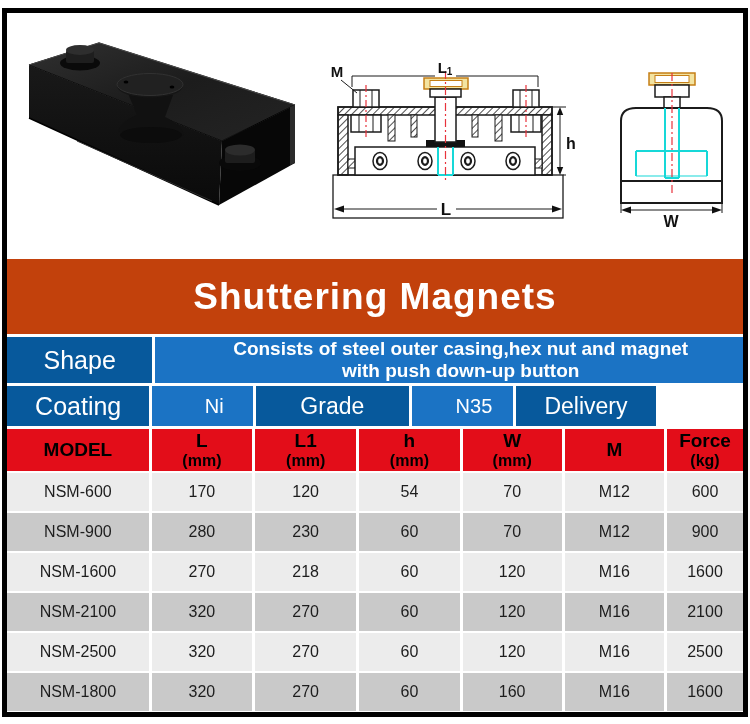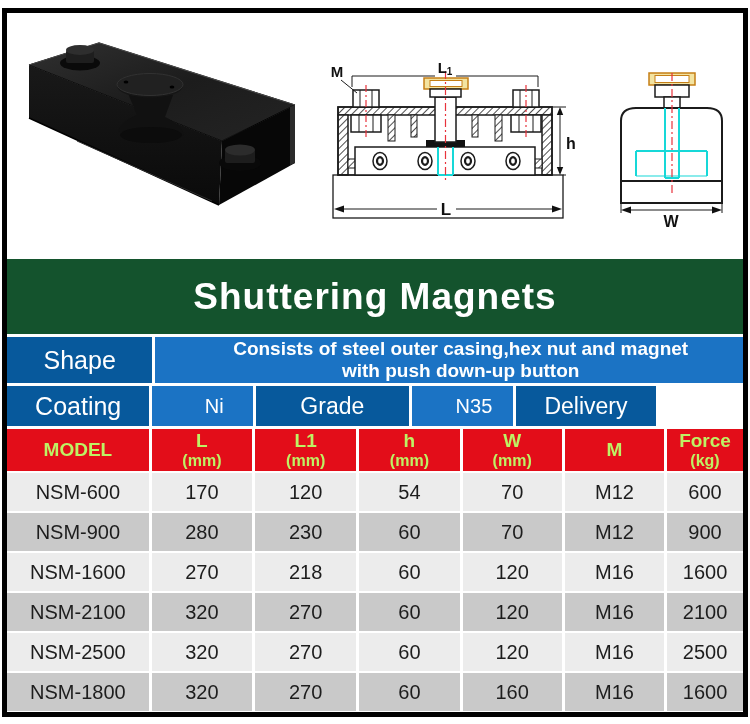--- a/index.html
+++ b/index.html
@@ -9,46 +9,46 @@
     font-family:"Liberation Sans", sans-serif;
   }
   .frame {
     position:absolute; left:2px; top:8px; right:2px; bottom:7px;
     border:5px solid #000; background:#fff; overflow:hidden;
   }
   .hero { height:246px; background:#fff; }
   .hero svg { display:block; }
 
   .banner {
-    height:75px; background:#14532d; display:flex; align-items:center; justify-content:center;
+    height:75px; background:#c2410c; display:flex; align-items:center; justify-content:center;
   }
   .banner-title { color:#fff; font-size:37px; font-weight:bold; letter-spacing:1px; }
 
   .trow { display:grid; gap:3px; margin-top:3px; }
   .shape-row   { grid-template-columns:140fr 566fr; height:46px; }
   .coating-row { grid-template-columns:140fr 99fr 150fr 100fr 137fr 83fr; height:40px; }
   .header-row  { grid-template-columns:140fr 99fr 100fr 99fr 98fr 98fr 75fr; height:42px; }
   .drow        { grid-template-columns:140fr 99fr 100fr 99fr 98fr 98fr 75fr; height:38px; margin-top:2px; }
 
   .cell { display:flex; align-items:center; justify-content:center; color:#fff; }
   .cell-dark  { background:#07599c; }
   .cell-light { background:#1b73c4;padding-left:23px; }
   .lbl-big  { font-size:25px;text-align:center; }
   .lbl-mid  { font-size:23px; }
   .lbl-sm   { font-size:20px; }
   .consists { flex-direction:column; font-size:19px; font-weight:bold; line-height:22px; text-align:center; }
 
   .hcell {
     background:#e30d19; display:flex; flex-direction:column;
-    align-items:center; justify-content:center; color:#bef264; line-height:1.08;
+    align-items:center; justify-content:center; color:#000000; line-height:1.08;
   }
   .h-top { font-size:19px; font-weight:bold; }
   .h-bot { font-size:16px; font-weight:bold; }
 
-  .drow .dcell { display:flex; align-items:center; justify-content:center; color:#1d1d1d; font-size:20px; }
+  .drow .dcell { display:flex; align-items:center; justify-content:center; color:#1d1d1d; font-size:16px; }
   .drow.light .dcell { background:#ececec; }
   .drow.dark  .dcell { background:#c9c9c9; }
 
   text { font-family:"Liberation Sans", sans-serif; }
 </style>
 </head>
 <body>
 
 <div class="frame">
 

